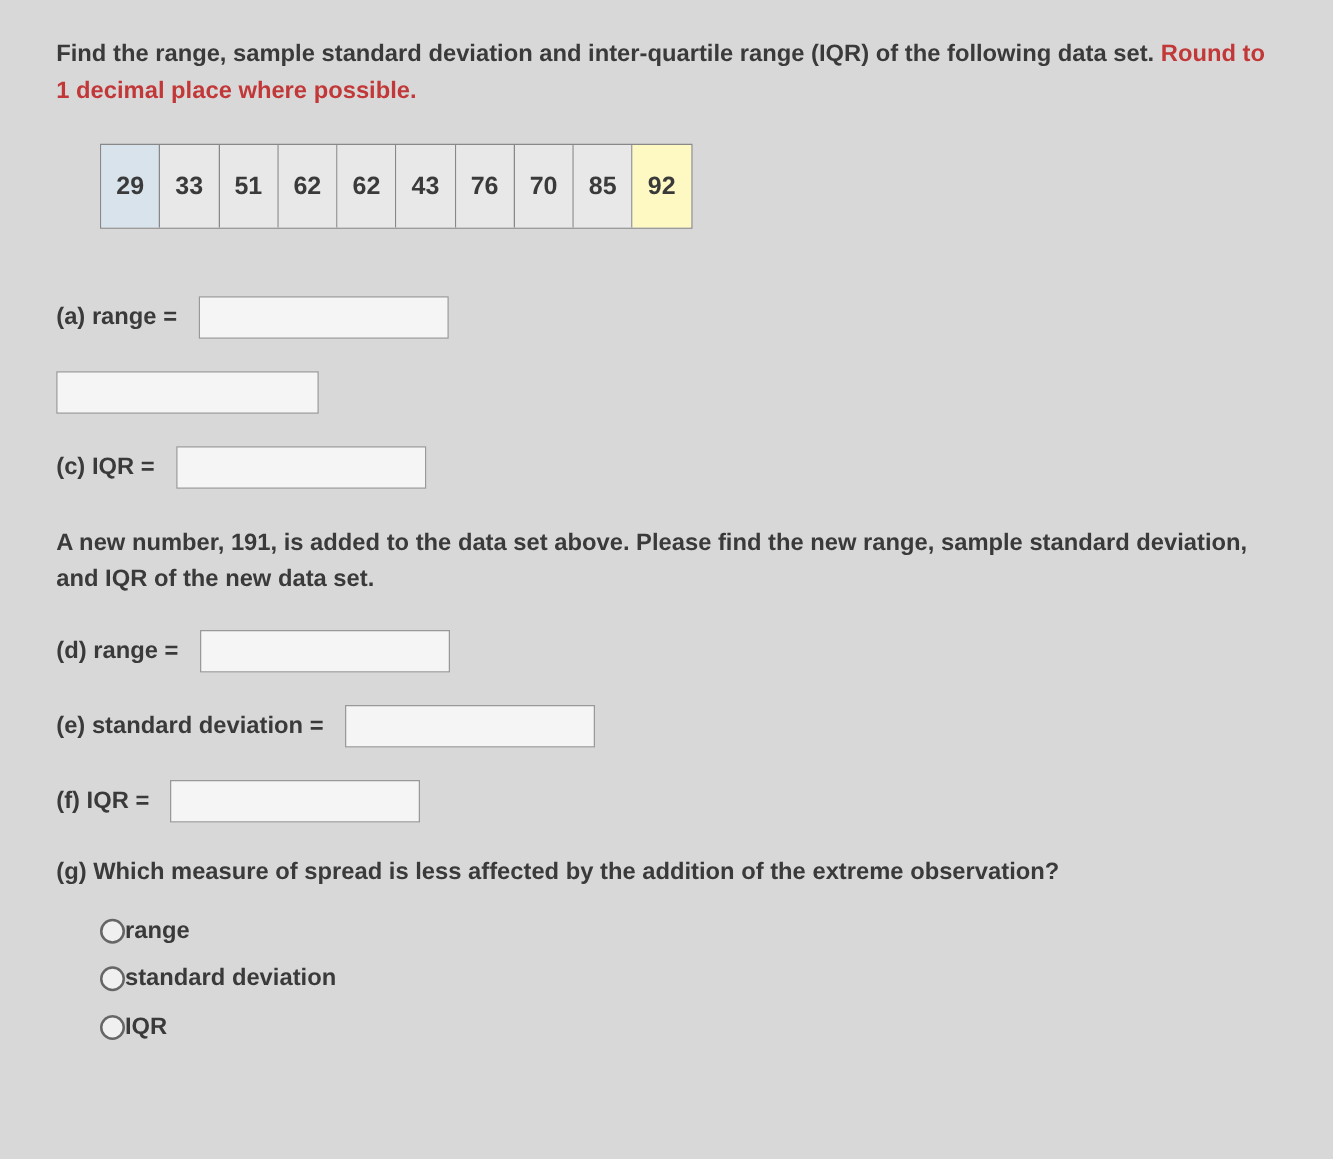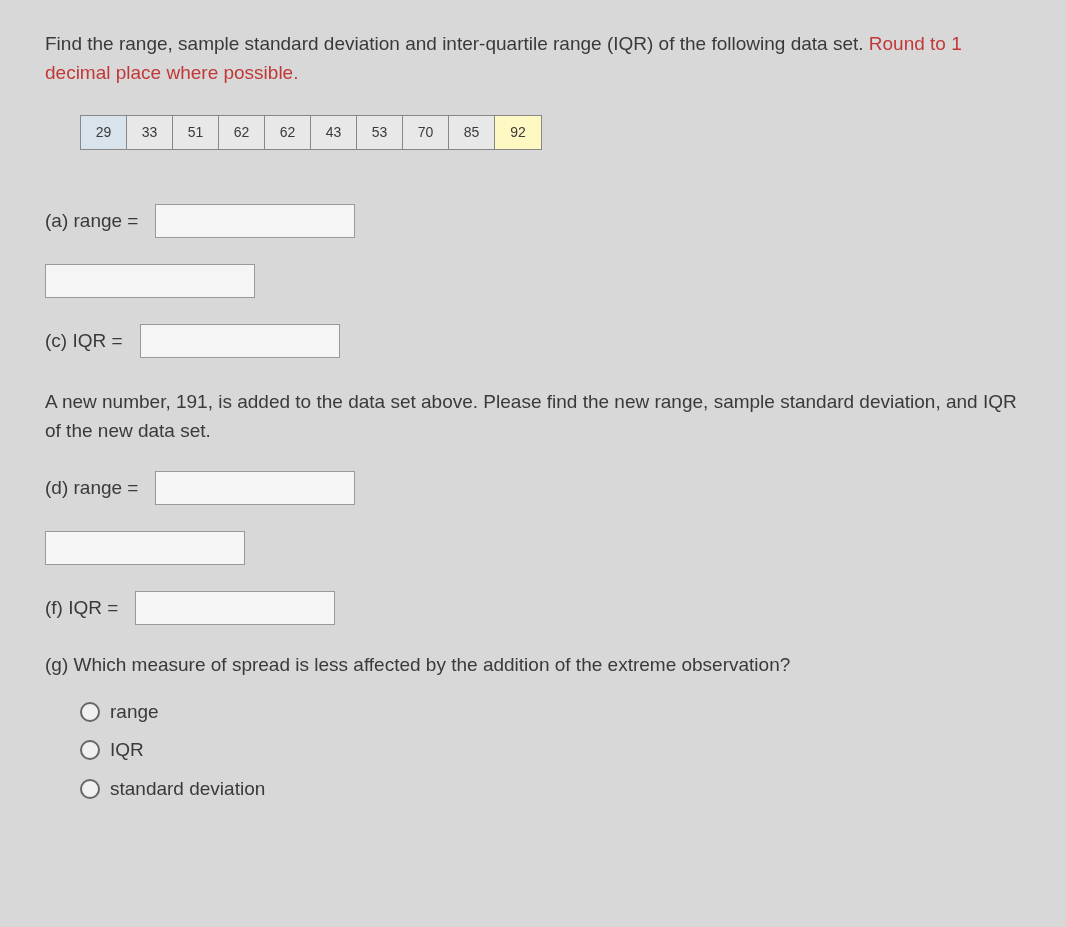--- a/index.html
+++ b/index.html
@@ -1,18 +1,19 @@
 <!DOCTYPE html>
 <html><head>
   <meta charset="utf-8">
   <style>
     * {
       box-sizing: border-box;
       margin: 0;
       padding: 0;
+      font-weight: bold;
     }
     body {
       font-family: -apple-system, BlinkMacSystemFont, 'Segoe UI', Helvetica, Arial, sans-serif;
       background: #d8d8d8;
       padding: 30px 45px;
       color: #3a3a3a;
       font-size: 19px;
       line-height: 1.5;
       width: 1066px;
       min-height: 927px;
@@ -23,24 +24,23 @@
     .round-instruction {
       color: #c23838;
     }
     .data-table {
       display: inline-flex;
       border: 1px solid #888;
       margin: 28px 0 28px 35px;
     }
     .data-cell {
       border-right: 1px solid #888;
-      padding: 6px 12px;
-      font-size: 14px;
+      padding: 18px 12px;
+      font-size: 20px;
       min-width: 46px;
-      text-align: center;
       background: #e8e8e8;
     }
     .data-cell:first-child {
       background: #d9e3ec;
     }
     .data-cell:last-child {
       border-right: none;
       background: #fef9c3;
     }
     .part {
@@ -69,21 +69,20 @@
     .new-paragraph {
       margin: 30px 0 10px 0;
     }
     .radio-group {
       margin-left: 35px;
       margin-top: 18px;
     }
     .radio-option {
       display: flex;
       align-items: center;
-      gap: 10px;
       margin: 10px 0;
     }
     .radio-circle {
       width: 20px;
       height: 20px;
       border: 2px solid #666;
       border-radius: 50%;
       background: #f0f0f0;
       flex-shrink: 0;
     }
@@ -101,21 +100,21 @@
   <span class="round-instruction">Round to 1 decimal place where possible.</span>
 </div>
 
 <div class="data-table">
   <div class="data-cell">29</div>
   <div class="data-cell">33</div>
   <div class="data-cell">51</div>
   <div class="data-cell">62</div>
   <div class="data-cell">62</div>
   <div class="data-cell">43</div>
-  <div class="data-cell">53</div>
+  <div class="data-cell">76</div>
   <div class="data-cell">70</div>
   <div class="data-cell">85</div>
   <div class="data-cell">92</div>
 </div>
 
 <div class="part">
   <span class="part-label">(a) range =</span>
   <input type="text" class="answer-input" style="">
 </div>
 
@@ -129,39 +128,40 @@
 </div>
 
 <div class="new-paragraph">A new number, 191, is added to the data set above. Please find the new range, sample standard deviation, and IQR of the new data set.</div>
 
 <div class="part">
   <span class="part-label">(d) range =</span>
   <input type="text" class="answer-input" style="">
 </div>
 
 <div class="part">
+  <span class="part-label">(e) standard deviation =</span>
   <input type="text" class="answer-input" style="">
 </div>
 
 <div class="part">
   <span class="part-label">(f) IQR =</span>
   <input type="text" class="answer-input" style="">
 </div>
 
 <div class="question-g">(g) Which measure of spread is less affected by the addition of the extreme observation?</div>
 
 <div class="radio-group">
   <div class="radio-option">
     <div class="radio-circle"></div>
     <span>range</span>
   </div>
   <div class="radio-option">
     <div class="radio-circle"></div>
-    <span>IQR</span>
+    <span>standard deviation</span>
   </div>
   <div class="radio-option">
     <div class="radio-circle"></div>
-    <span>standard deviation</span>
+    <span>IQR</span>
   </div>
 </div>
 
 
 
 
 </body></html>

